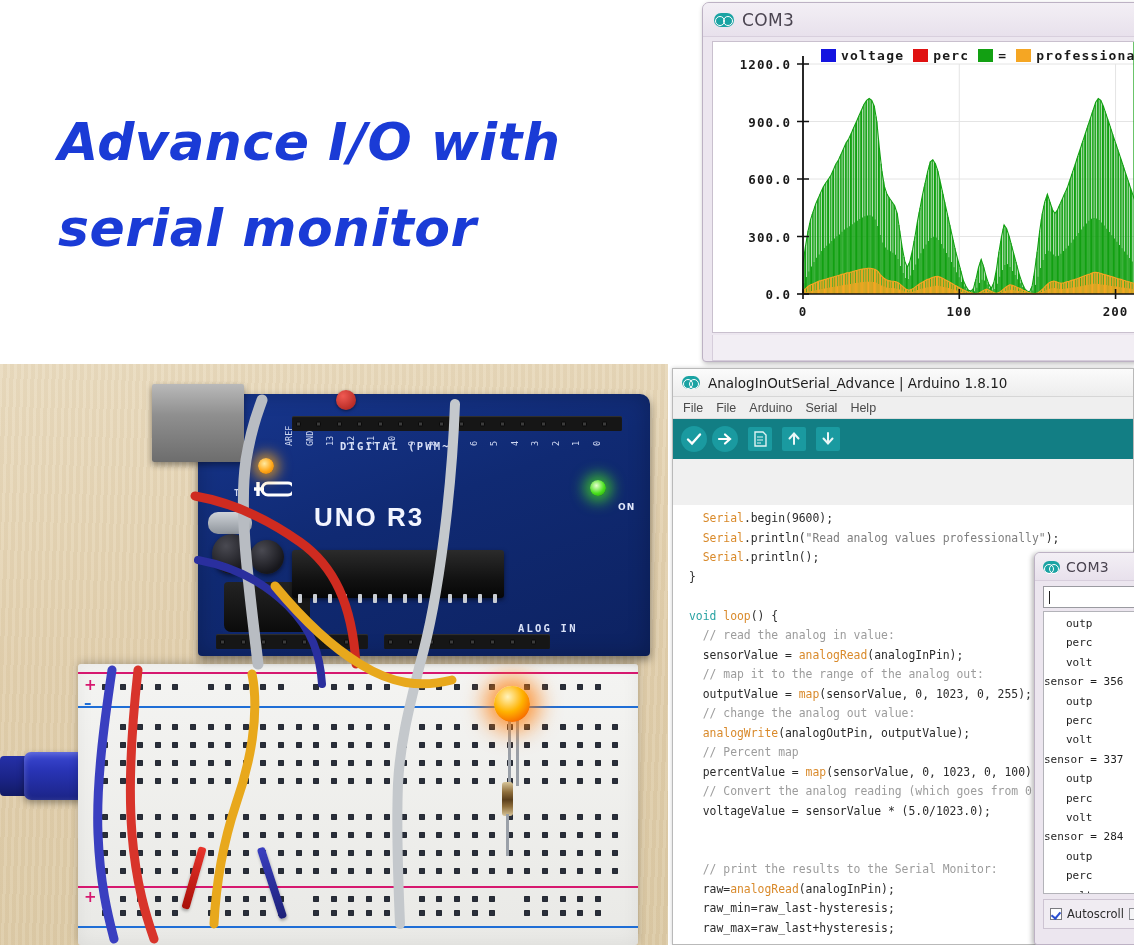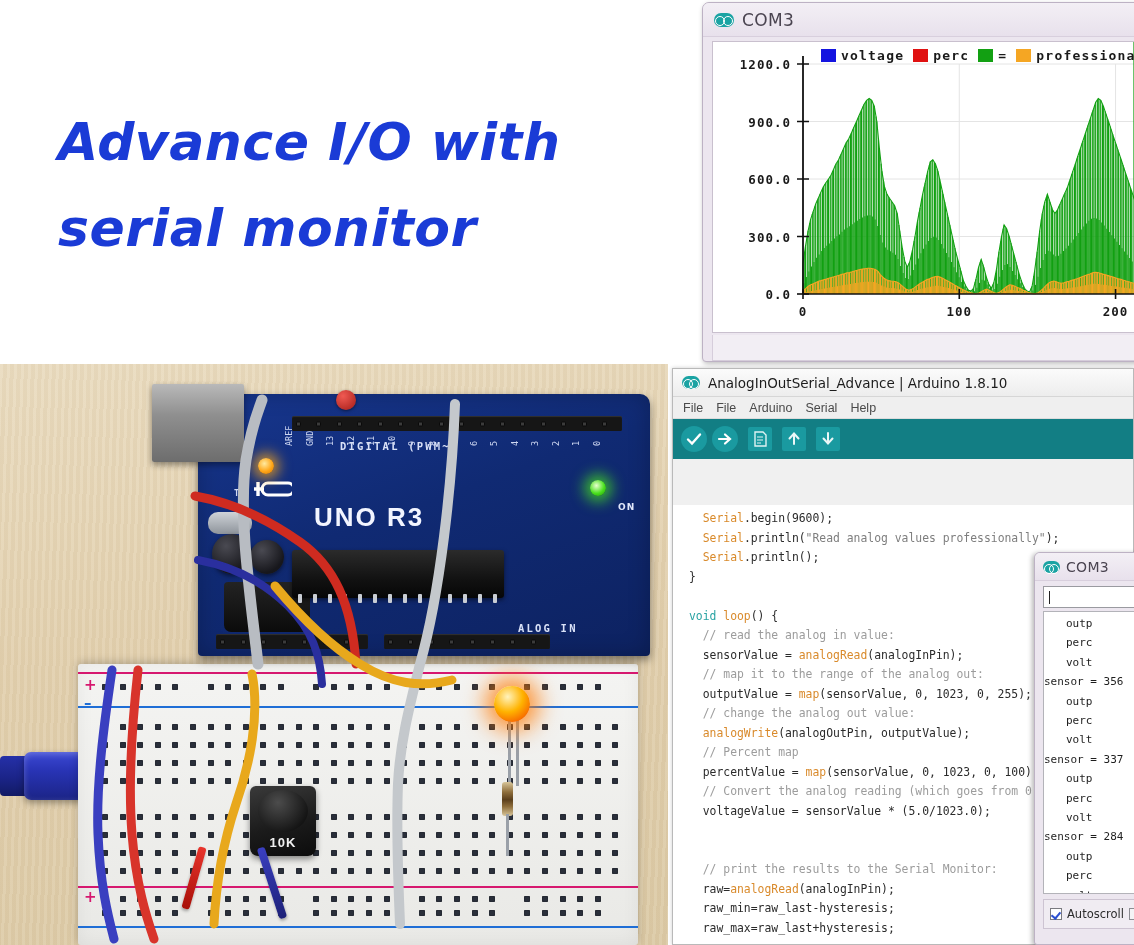--- a/index.html
+++ b/index.html
@@ -1745,24 +1745,20 @@
         <div class="bb-hole" style="left: 376px; top: 246px;"></div>
         <div class="bb-hole" style="left: 393.6px; top: 246px;"></div>
         <div class="bb-hole" style="left: 411.2px; top: 246px;"></div>
         <div class="bb-hole" style="left: 446.4px; top: 246px;"></div>
         <div class="bb-hole" style="left: 464px; top: 246px;"></div>
         <div class="bb-hole" style="left: 481.6px; top: 246px;"></div>
         <div class="bb-hole" style="left: 499.2px; top: 246px;"></div>
         <div class="bb-hole" style="left: 516.8px; top: 246px;"></div>
       </div>
 
-    <div id="pot">
-      <div id="pot-knob"></div>
-      <div id="pot-label">10K</div>
-    </div>
 
     <div class="led-leg" style="left:430px; top:56px; height:66px;"></div>
     <div class="led-leg" style="left:438px; top:56px; height:66px;"></div>
     <div id="led-board"></div>
     <div id="resistor"></div>
     <div class="led-leg" style="left:428px; top:150px; height:42px;"></div>
 
     <div class="jumper" style="left:112px; top:182px; width:8px; height:64px; background:linear-gradient(180deg,#e8342c,#a81008); transform:rotate(16deg);"></div>
     <div class="jumper" style="left:190px; top:182px; width:8px; height:74px; background:linear-gradient(180deg,#3a3fc0,#1d2178); transform:rotate(-18deg);"></div>
   </div>

